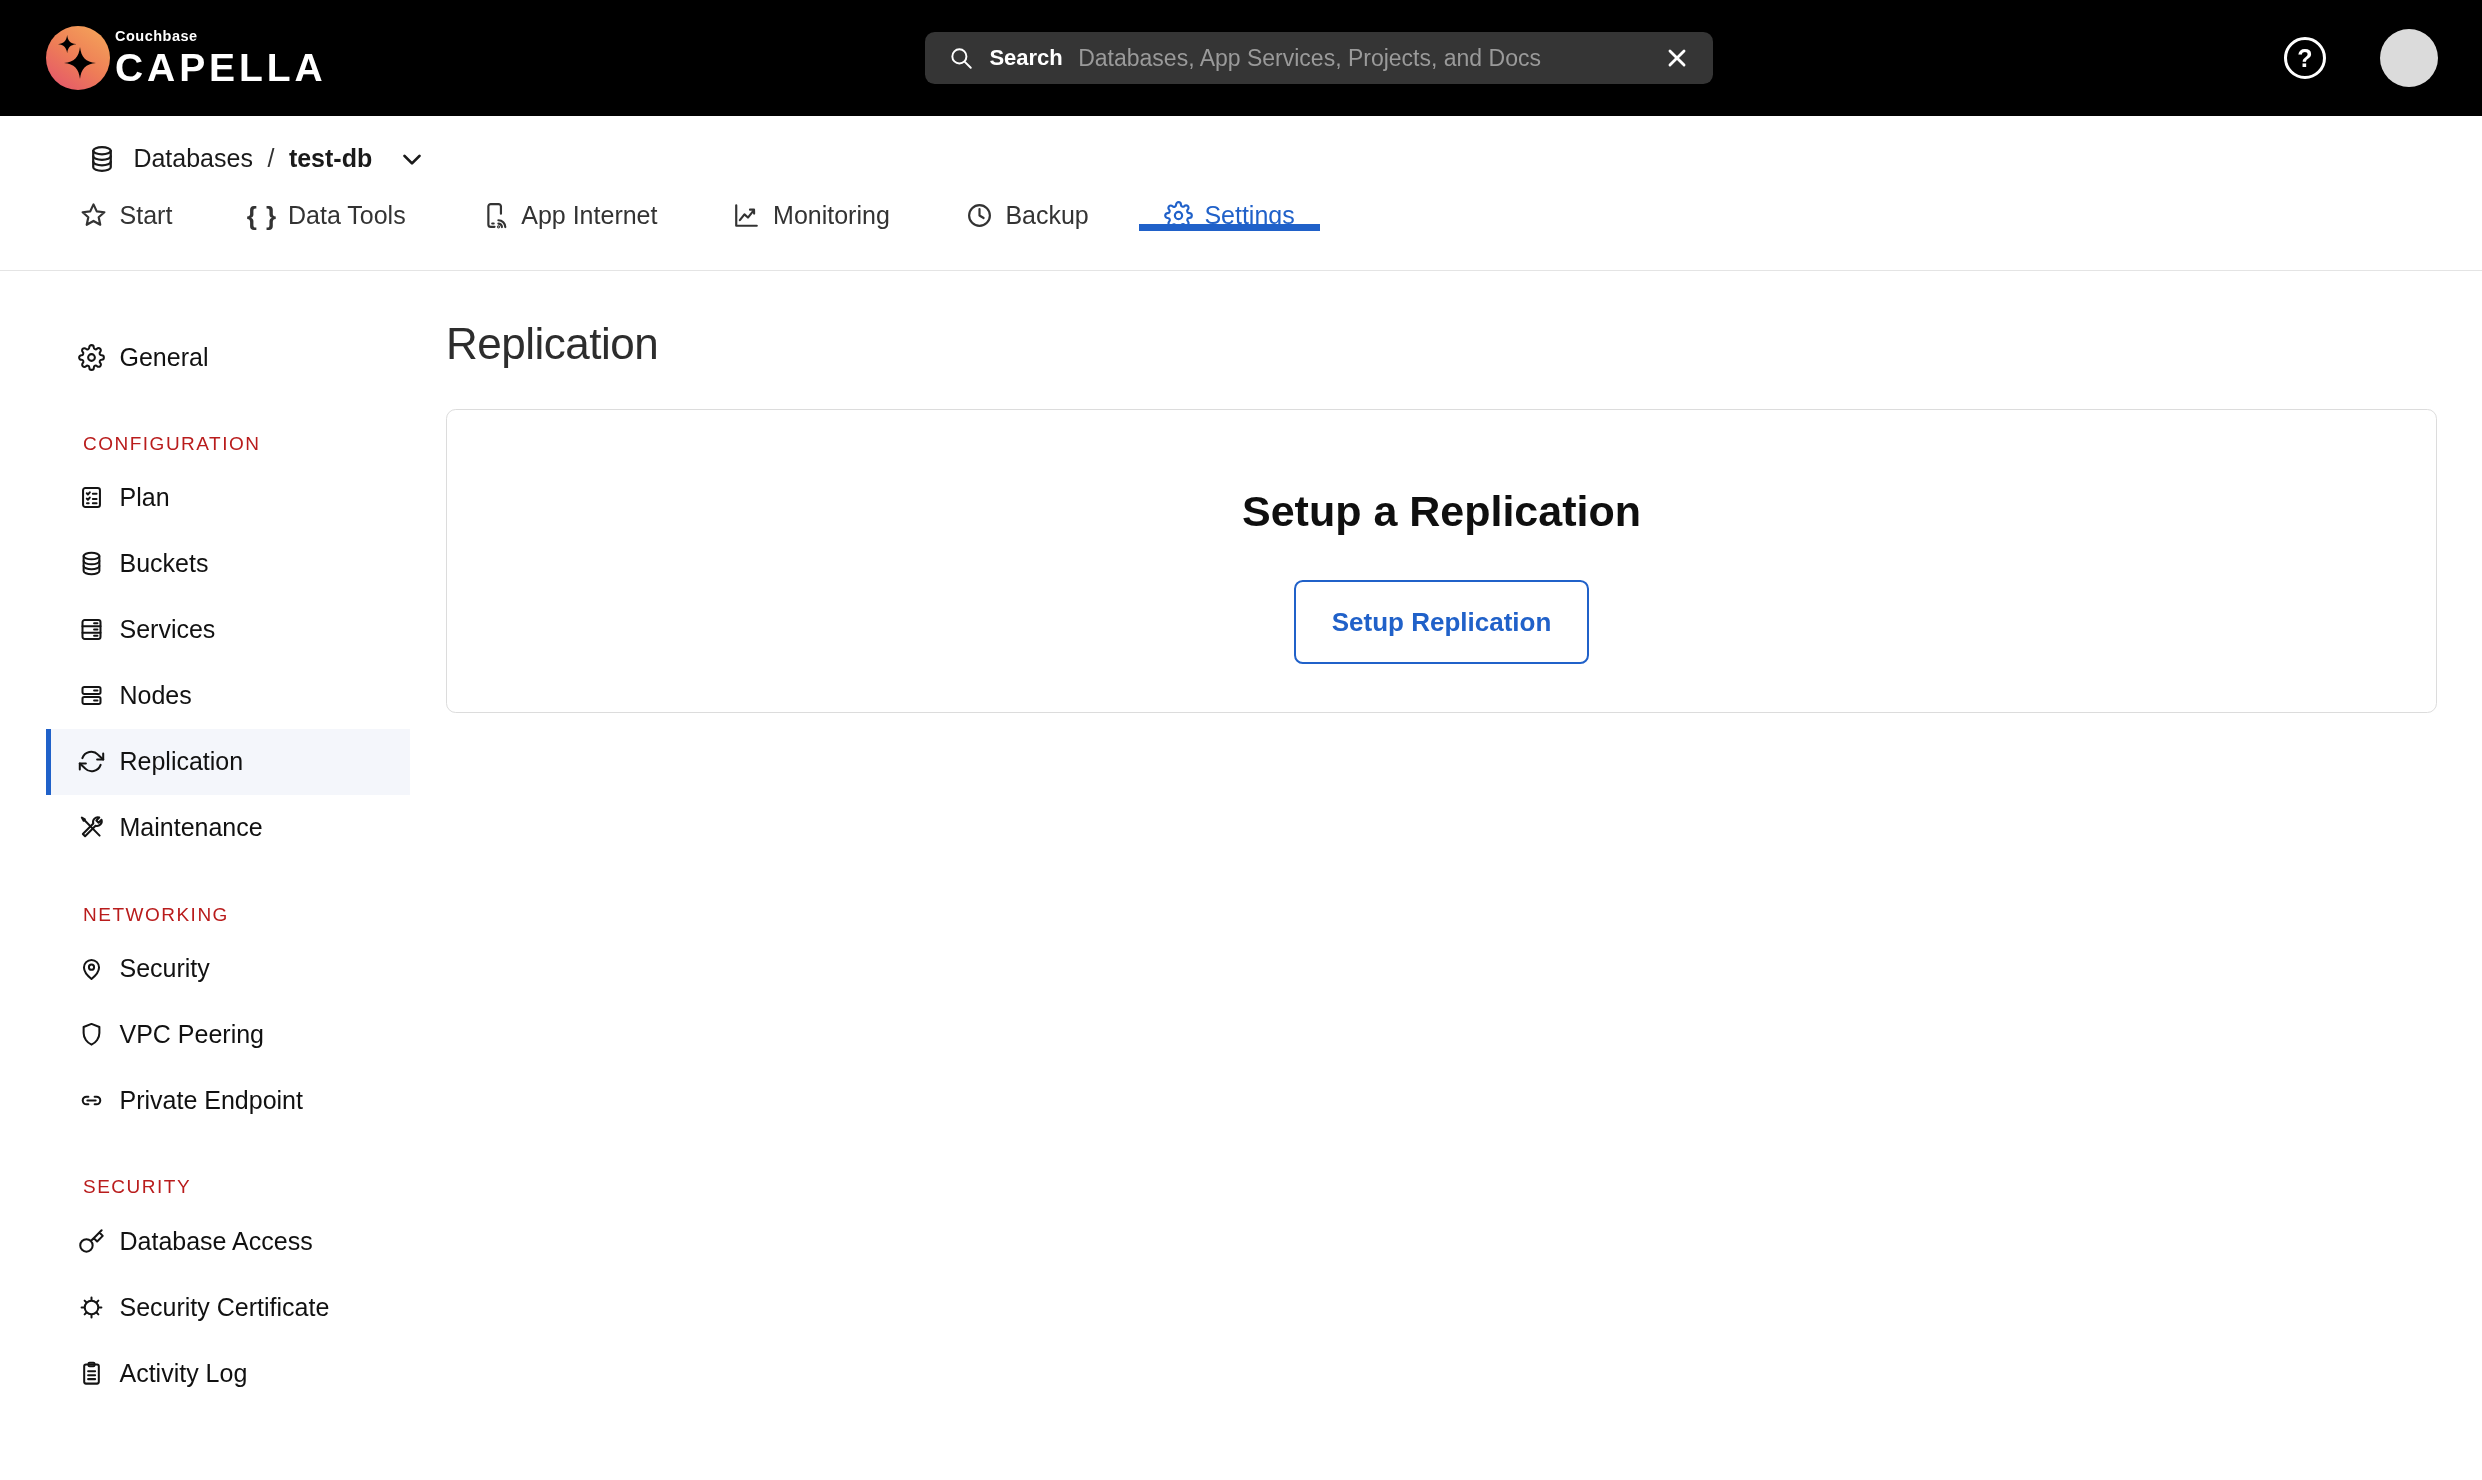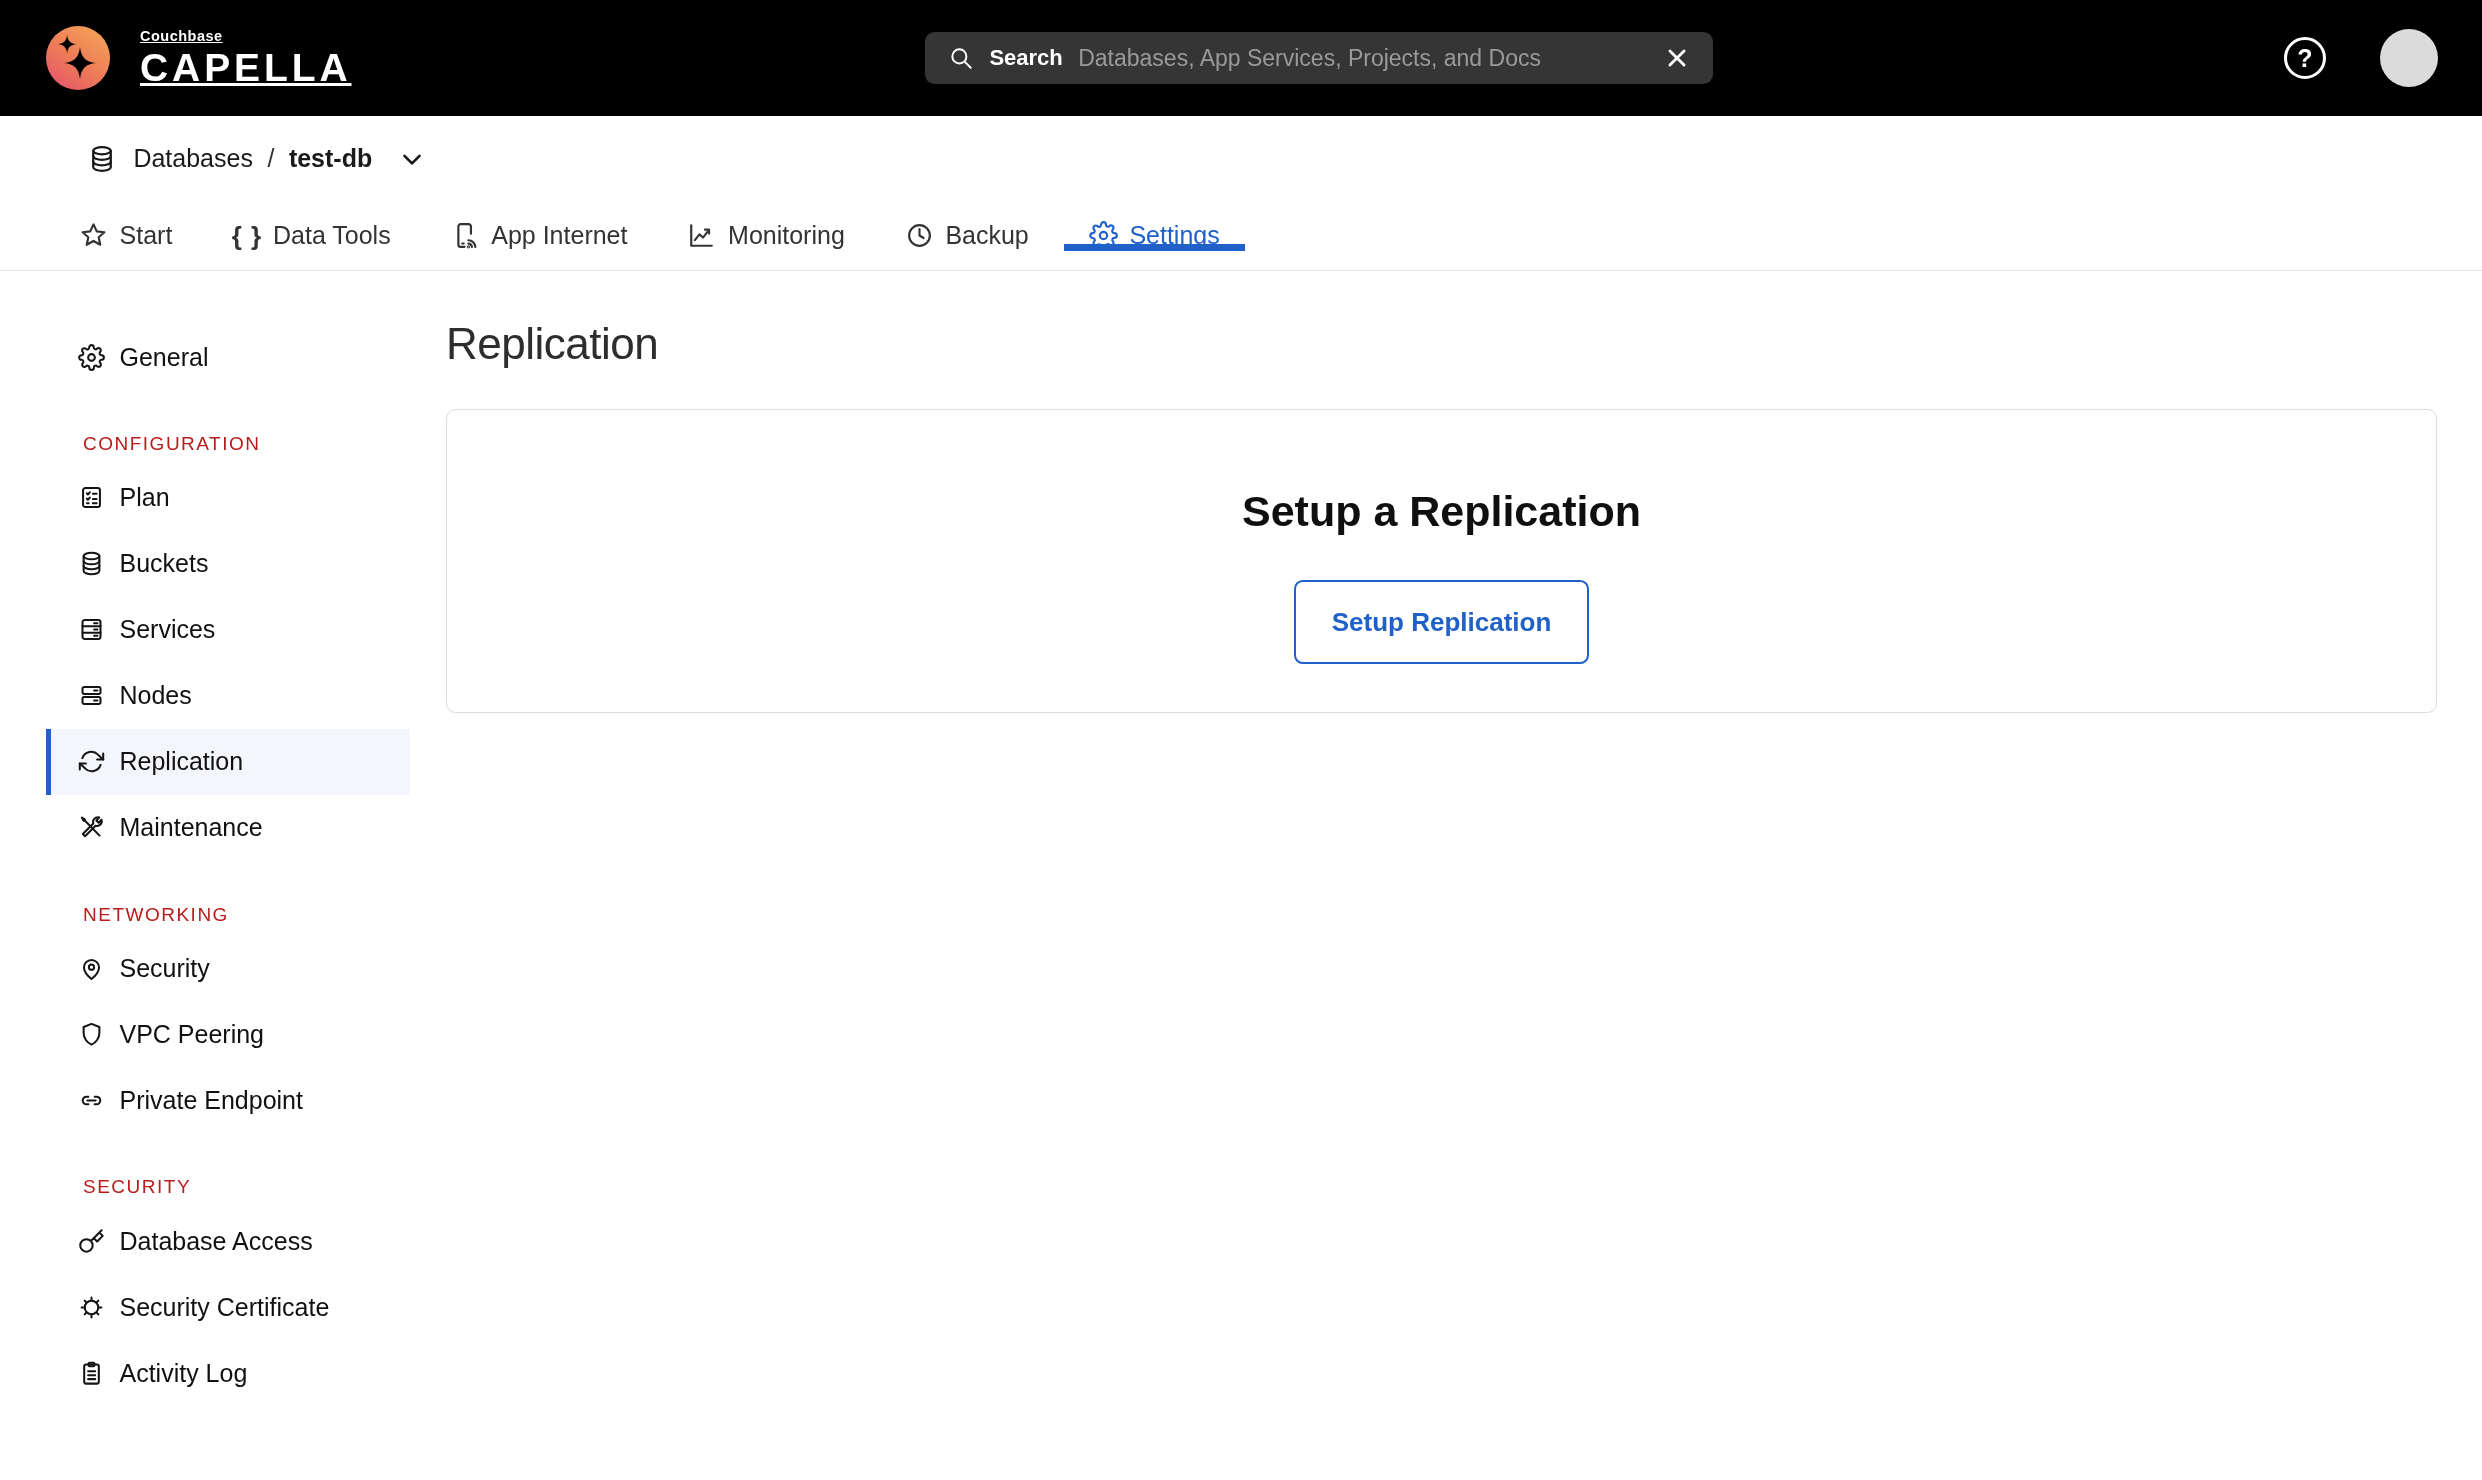--- a/index.html
+++ b/index.html
@@ -10,21 +10,21 @@
     --accent:#2061c9; --header-bg:#000; --logo-g1:#f4a259; --logo-g2:#e4566b;
   }
   .icon { display:inline-flex; align-items:center; justify-content:center; flex-shrink:0; }
   .icon svg { width:100%; height:100%; }
 
   
   .app-header {
     height:116px; background:var(--header-bg); color:#fff;
     display:flex; align-items:center; position:relative;
   }
-  .logo-group { margin-left:46px; display:flex; align-items:center; gap:30px; cursor:pointer;text-decoration:underline; }
+  .logo-group { margin-left:46px; display:flex; align-items:center; gap:5px; cursor:pointer; }
   .logo-circle {
     width:64px; height:64px; border-radius:50%; position:relative;
     background:linear-gradient(215deg, var(--logo-g1) 8%, #ee7d57 52%, var(--logo-g2) 94%);
   }
   .logo-star { position:absolute; }
   .logo-star svg { display:block; width:100%; height:100%; }
   .logo-star.small { width:18.3px; height:18.3px; left:11.6px; top:8.7px; }
   .logo-star.big   { width:32px; height:32px; left:18.3px; top:21px; }
   .brand { display:flex; flex-direction:column; line-height:1; }
   .brand-company { font-size:14.5px; font-weight:700; letter-spacing:0.5px; margin-bottom:4.8px; }
@@ -56,21 +56,21 @@
   .crumb-row .icon { width:30px; height:30px; color:#1a1a1a; margin-right:16.4px; }
   .crumb-root { cursor:pointer; }
   .crumb-sep { margin:0 14.5px; color:#333; }
   .crumb-current-wrap { display:flex; align-items:center; gap:25px; cursor:pointer; }
   .crumb-current { font-weight:700; }
   .crumb-chevron { width:23px; height:23px; color:#333; }
 
   
   .tabs-row {
     height:70px; border-bottom:1px solid #e4e4e4;
-    display:flex; align-items:center; padding-left:54px; gap:10px;
+    display:flex; align-items:flex-start; padding-left:54px; gap:25px;
   }
   .tab {
     display:flex; align-items:center; gap:11.6px; padding:0 25px;
     font-size:25px; color:#333; position:relative; cursor:pointer; white-space:nowrap;
   }
   .tab .icon { width:29px; height:29px; }
   .tab.active { color:var(--accent); }
   .tab.active::after {
     content:''; position:absolute; left:0; right:0; bottom:-1px; height:6.8px; background:var(--accent);
   }

